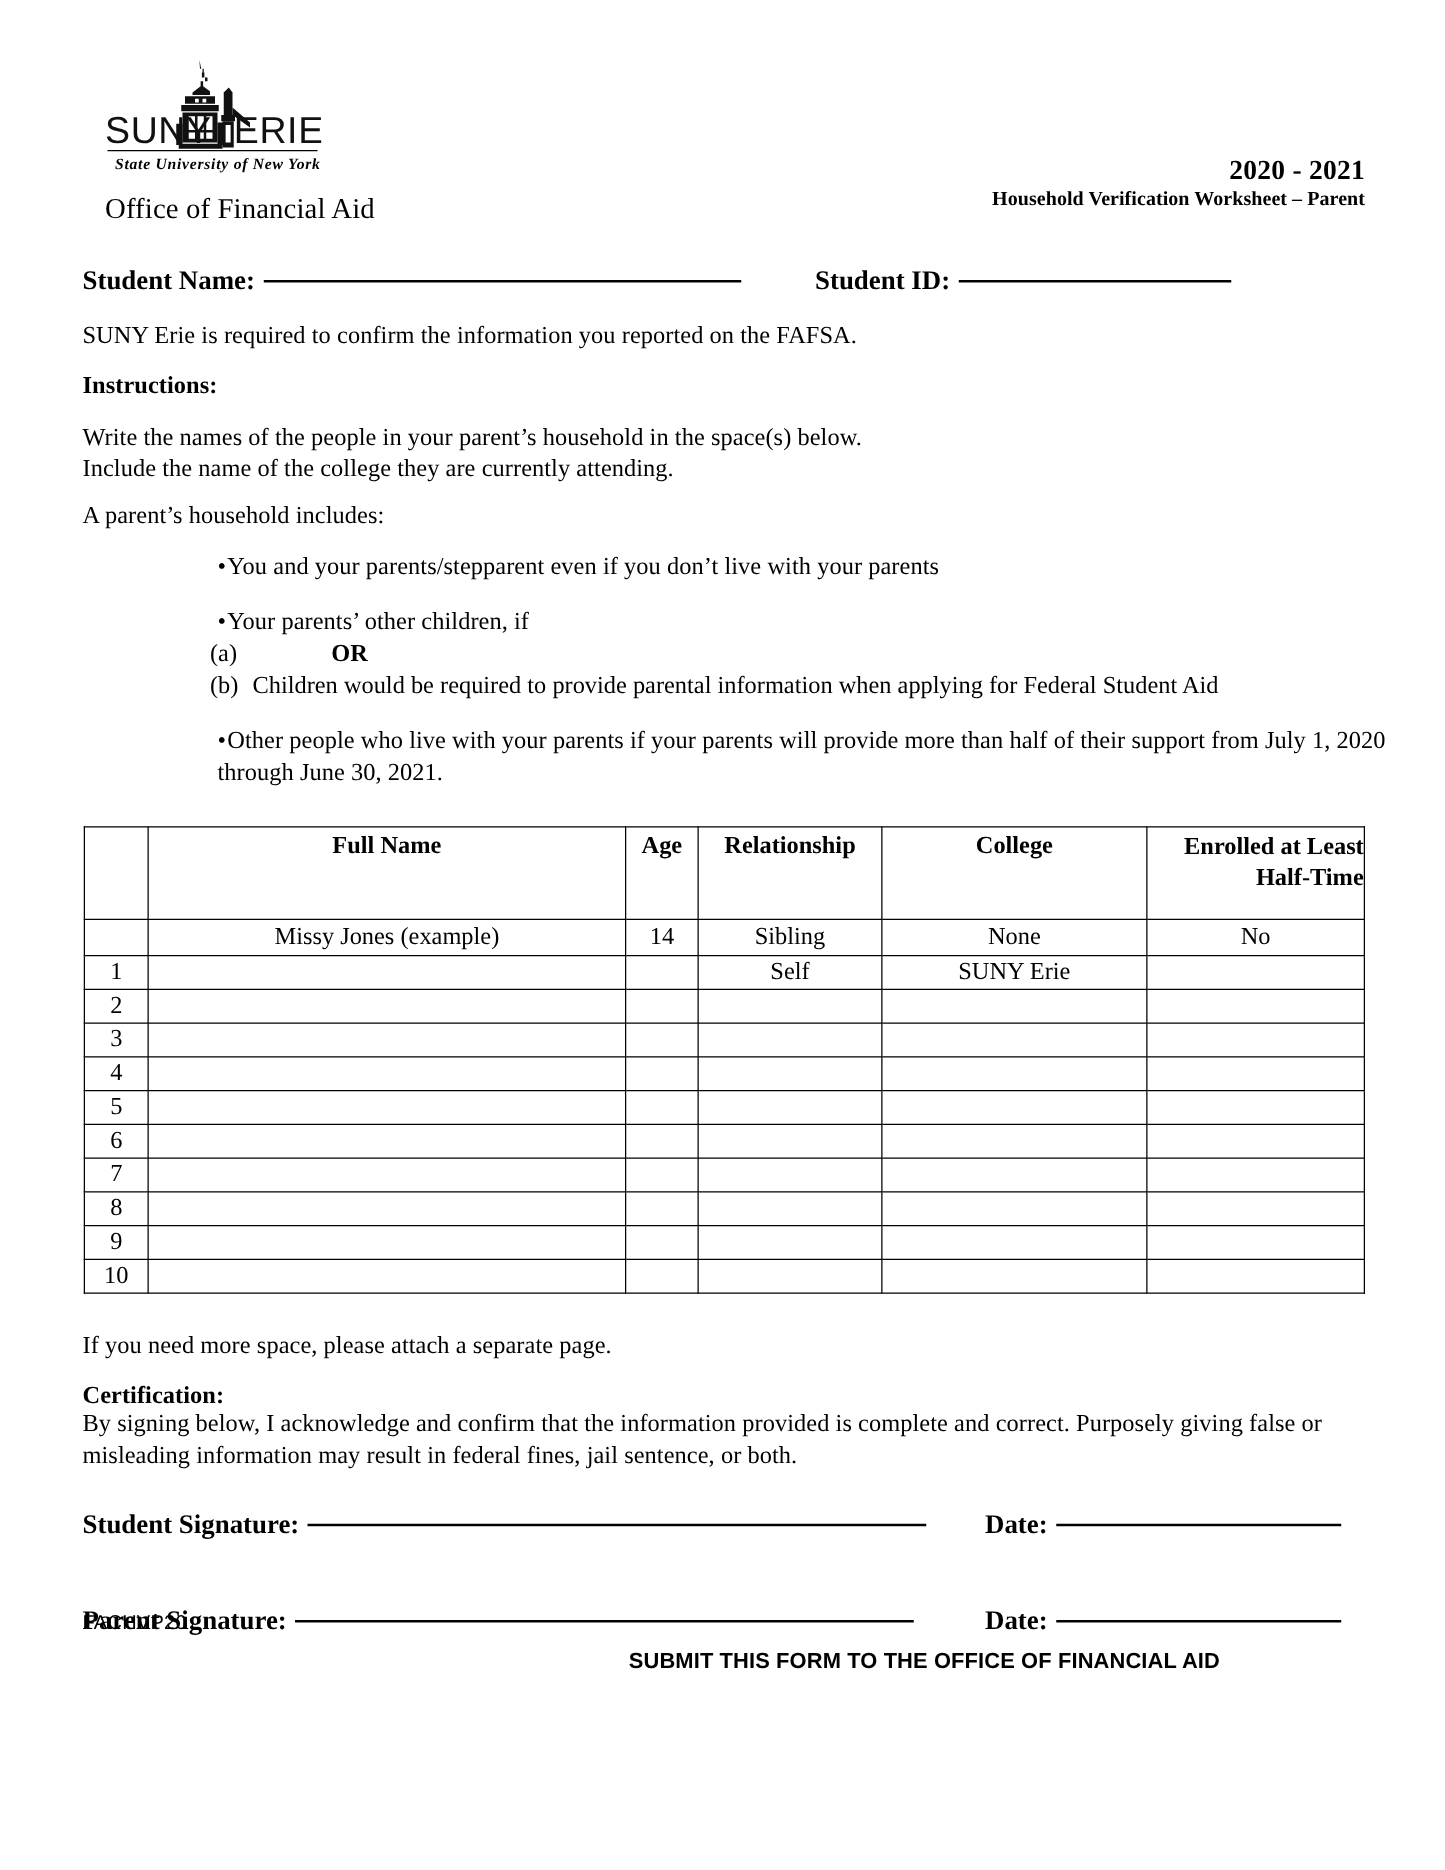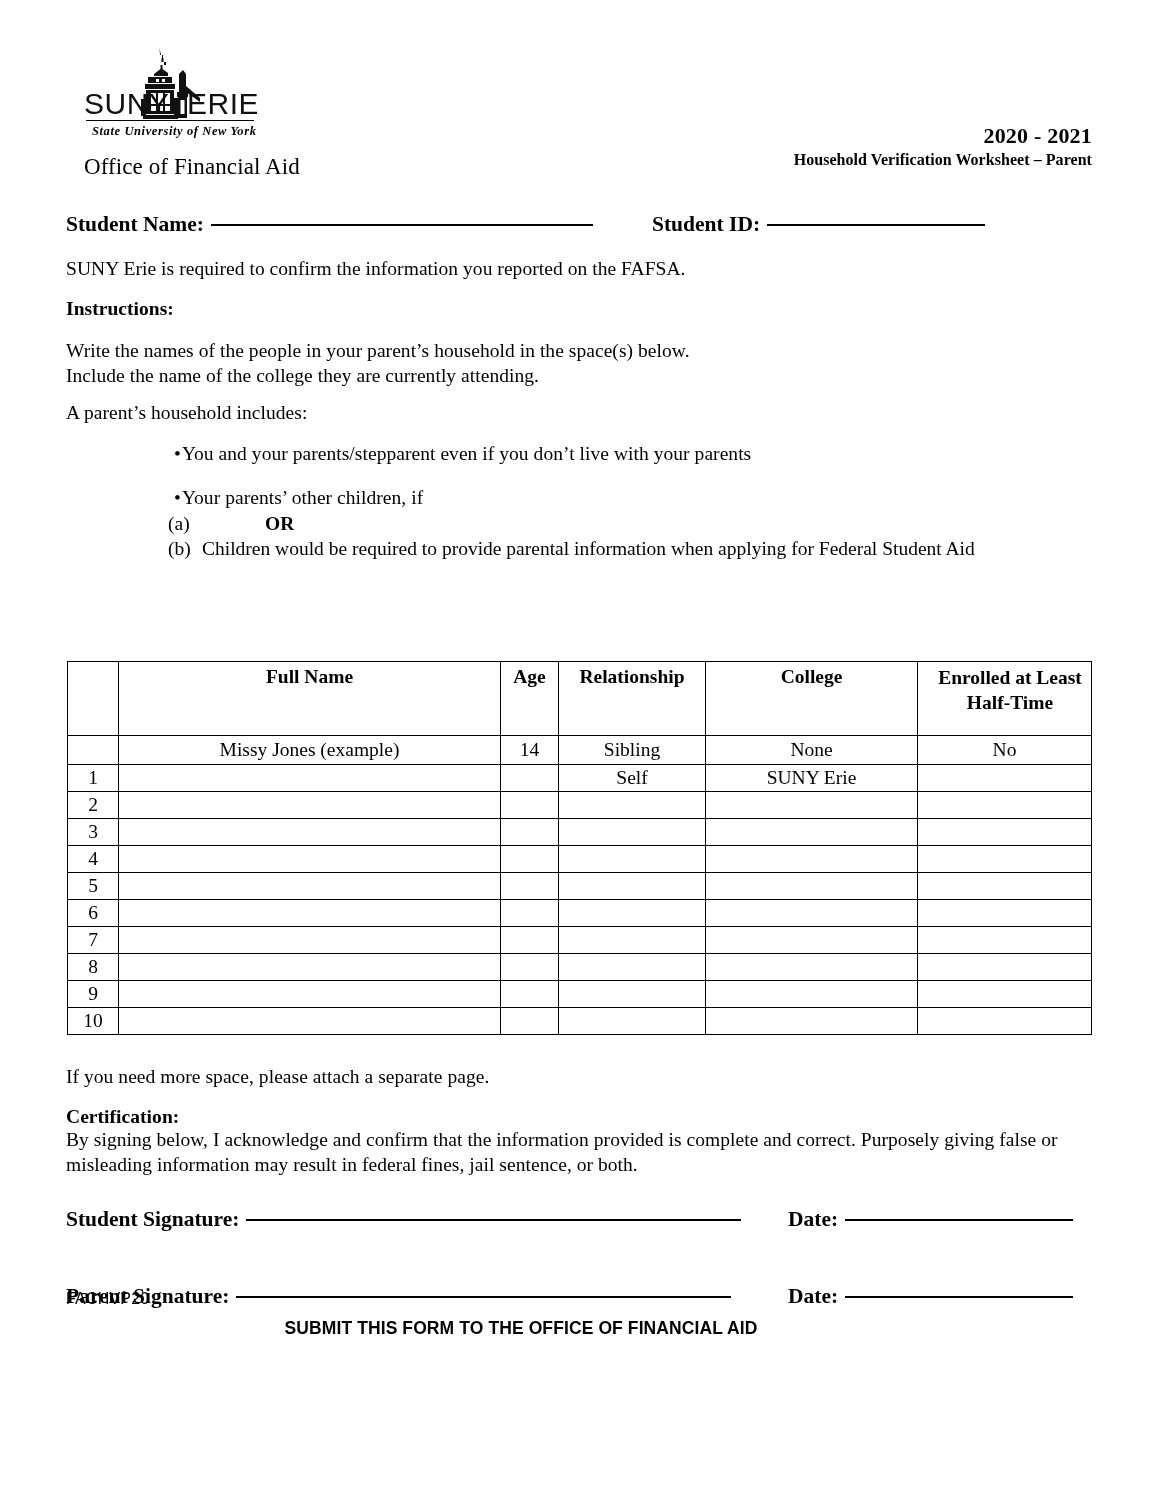--- a/index.html
+++ b/index.html
@@ -168,21 +168,21 @@
     text-align: center;
     height: 26px;
   }
   .hh-table thead th {
     font-weight: bold;
     vertical-align: top;
     height: 74px;
     padding-top: 4px;
   }
   .hh-table thead th.th-enrolled {
-    text-align: center;
+    text-align: right;
     padding-left: 11px;
     line-height: 1.26;
   }
   .col-num   { width: 51px; }
   .col-name  { width: 382px; }
   .col-age   { width: 58px; }
   .col-rel   { width: 147px; }
   .col-col   { width: 212px; }
   .col-enr   { width: 174px; }
   .row-example td { height: 29px; }
@@ -208,21 +208,21 @@
     top: 1290px;
     font-family: "Liberation Sans", "DejaVu Sans", sans-serif;
     font-size: 16px;
     letter-spacing: 0.2px;
   }
   .submit-line {
     position: absolute;
     left: 0;
     top: 1318px;
     width: 976px;
-    text-align: center;
+    text-align: right;
     padding-left: 66px;
     font-family: "Liberation Sans", "DejaVu Sans", sans-serif;
     font-weight: bold;
     font-size: 17.5px;
     letter-spacing: 0.1px;
   }
 </style>
 </head>
 <body>
 
@@ -313,20 +313,23 @@
         <span class="marker">(a)</span>
       </li>
       <li class="or-line">OR</li>
       <li class="sub-item">
         <span class="marker">(b)</span><span>Children would be required to provide parental information when applying for Federal Student Aid</span>
       </li>
     </ul>
 
     <div class="bullet-gap"></div>
 
+    <div class="bullet bullet-last">
+      <span class="dot">•</span><span>Other people who live with your parents if your parents will provide more than half of their support from July 1, 2020 through June 30, 2021.</span>
+    </div>
   </div>
 
   <table class="hh-table">
     <colgroup>
       <col class="col-num">
         <col class="col-name">
         <col class="col-age">
       <col class="col-rel">
         <col class="col-col">
         <col class="col-enr">

